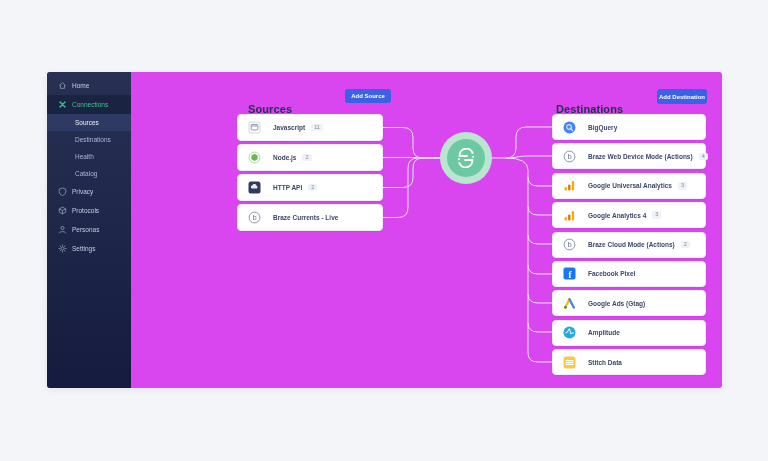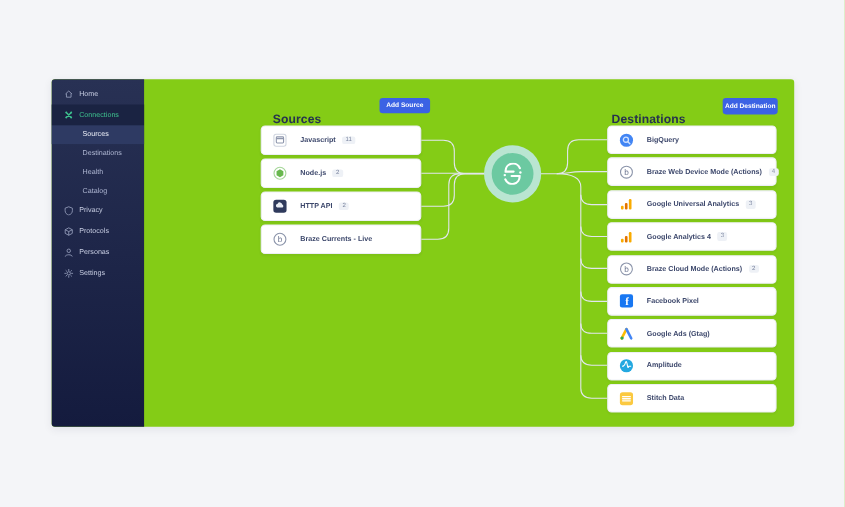--- a/index.html
+++ b/index.html
@@ -1,20 +1,20 @@
 <!DOCTYPE html>
 <html><head>
 <meta charset="utf-8">
 <style>
   * { margin:0; padding:0; box-sizing:border-box; }
   html,body { width:768px; height:461px; }
   body { font-family:"Liberation Sans", sans-serif; background:#f4f5f8; position:relative; overflow:hidden; }
 
   .app-card { position:absolute; left:47px; top:72px; width:675px; height:316px;
-    background:#84cc16; border-radius:3px; box-shadow:0 2px 8px rgba(20,27,62,.07); }
+    background:#d946ef; border-radius:3px; box-shadow:0 2px 8px rgba(20,27,62,.07); }
 
   
   .connectors { position:absolute; left:0; top:0; width:675px; height:316px; z-index:1; }
   .connectors path { fill:none; stroke:#e2e6ee; stroke-width:1; }
 
   
   .sidebar { position:absolute; left:0; top:0; width:84px; height:316px; z-index:3;
     background:linear-gradient(#283154,#141b3e); border-radius:3px 0 0 3px;
     padding-top:4px; display:flex; flex-direction:column; }
   .side-row { display:flex; align-items:center; height:19px; padding-left:11px;

